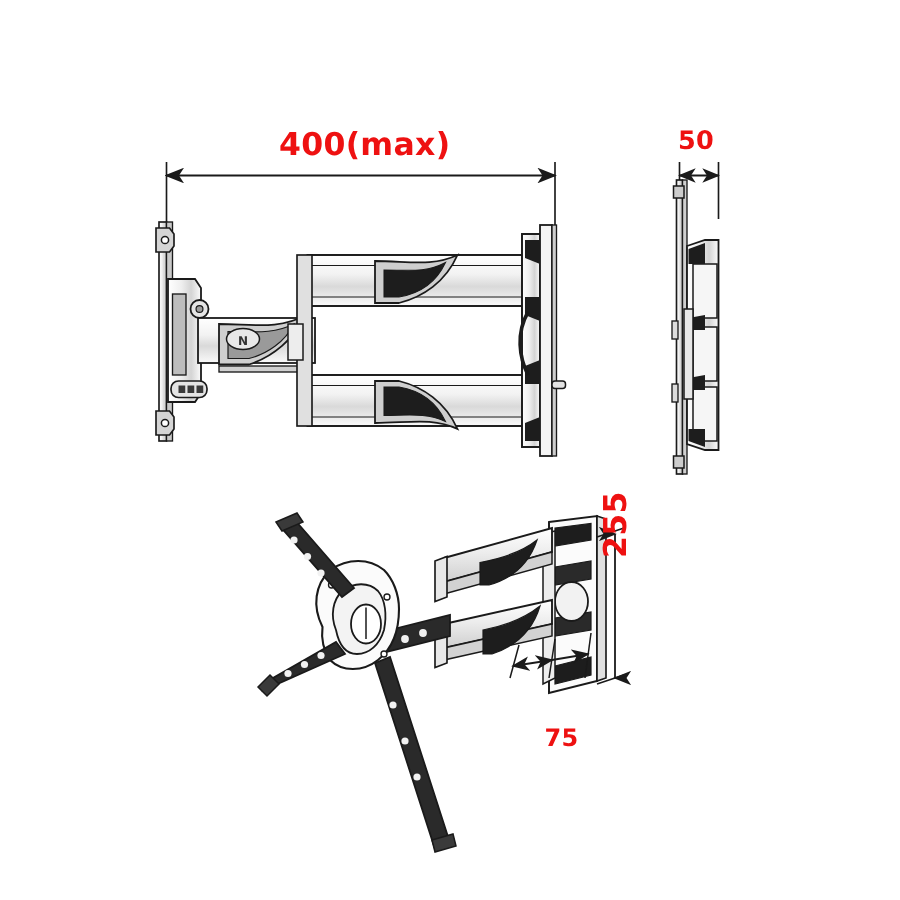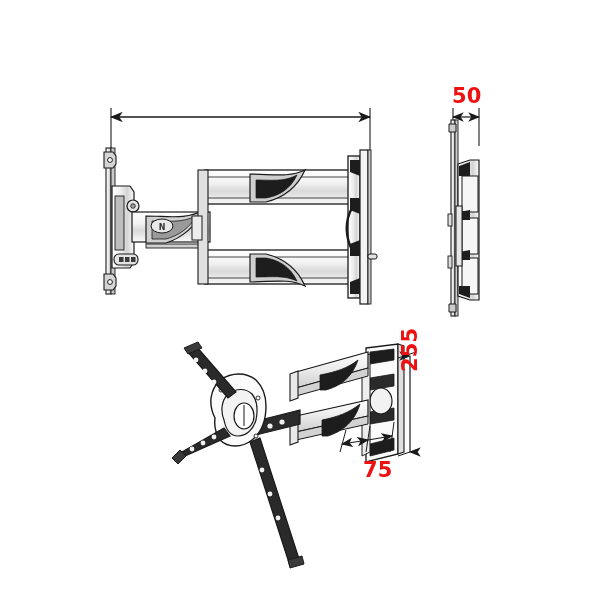--- a/index.html
+++ b/index.html
@@ -33,33 +33,33 @@
     letter-spacing: 0.2px;
   }
   #label-400 {
     left: 186px;
     top: 84px;
     font-size: 21px;
   }
   #label-50 {
     left: 452px;
     top: 84px;
-    font-size: 21px;
+    font-size: 17px;
   }
   #label-255 {
     left: 398px;
     top: 372px;
     font-size: 21px;
     transform: rotate(-90deg);
     transform-origin: left top;
   }
   #label-75 {
     left: 363px;
-    top: 458px;
-    font-size: 21px;
+    top: 482px;
+    font-size: 16px;
   }
   #label-unit {
     left: 424px;
     top: 536px;
     font-size: 19px;
     font-family: "DejaVu Sans", "Liberation Sans", sans-serif;
   }
 </style>
 </head>
 <body>
@@ -285,20 +285,21 @@
       <g stroke="#1a1a1a" fill="none">
         <line x1="346" y1="430" x2="340" y2="452" stroke-width="1"></line>
         <line x1="370" y1="426" x2="366" y2="452" stroke-width="1"></line>
         <line x1="394" y1="422" x2="390" y2="452" stroke-width="1"></line>
         <line x1="342" y1="444" x2="368" y2="440" stroke-width="1.2" marker-start="url(#arrL)" marker-end="url(#arrR)"></line>
         <line x1="368" y1="440" x2="392" y2="436" stroke-width="1.2" marker-end="url(#arrR)"></line>
       </g>
     </g>
   </svg>
 
+  <div class="dim-label" id="label-400">400(max)</div>
 
   <div class="dim-label" id="label-50">50</div>
 
   <div class="dim-label" id="label-255">255</div>
 
   <div class="dim-label" id="label-75">75</div>
 
 
 </div>
 

